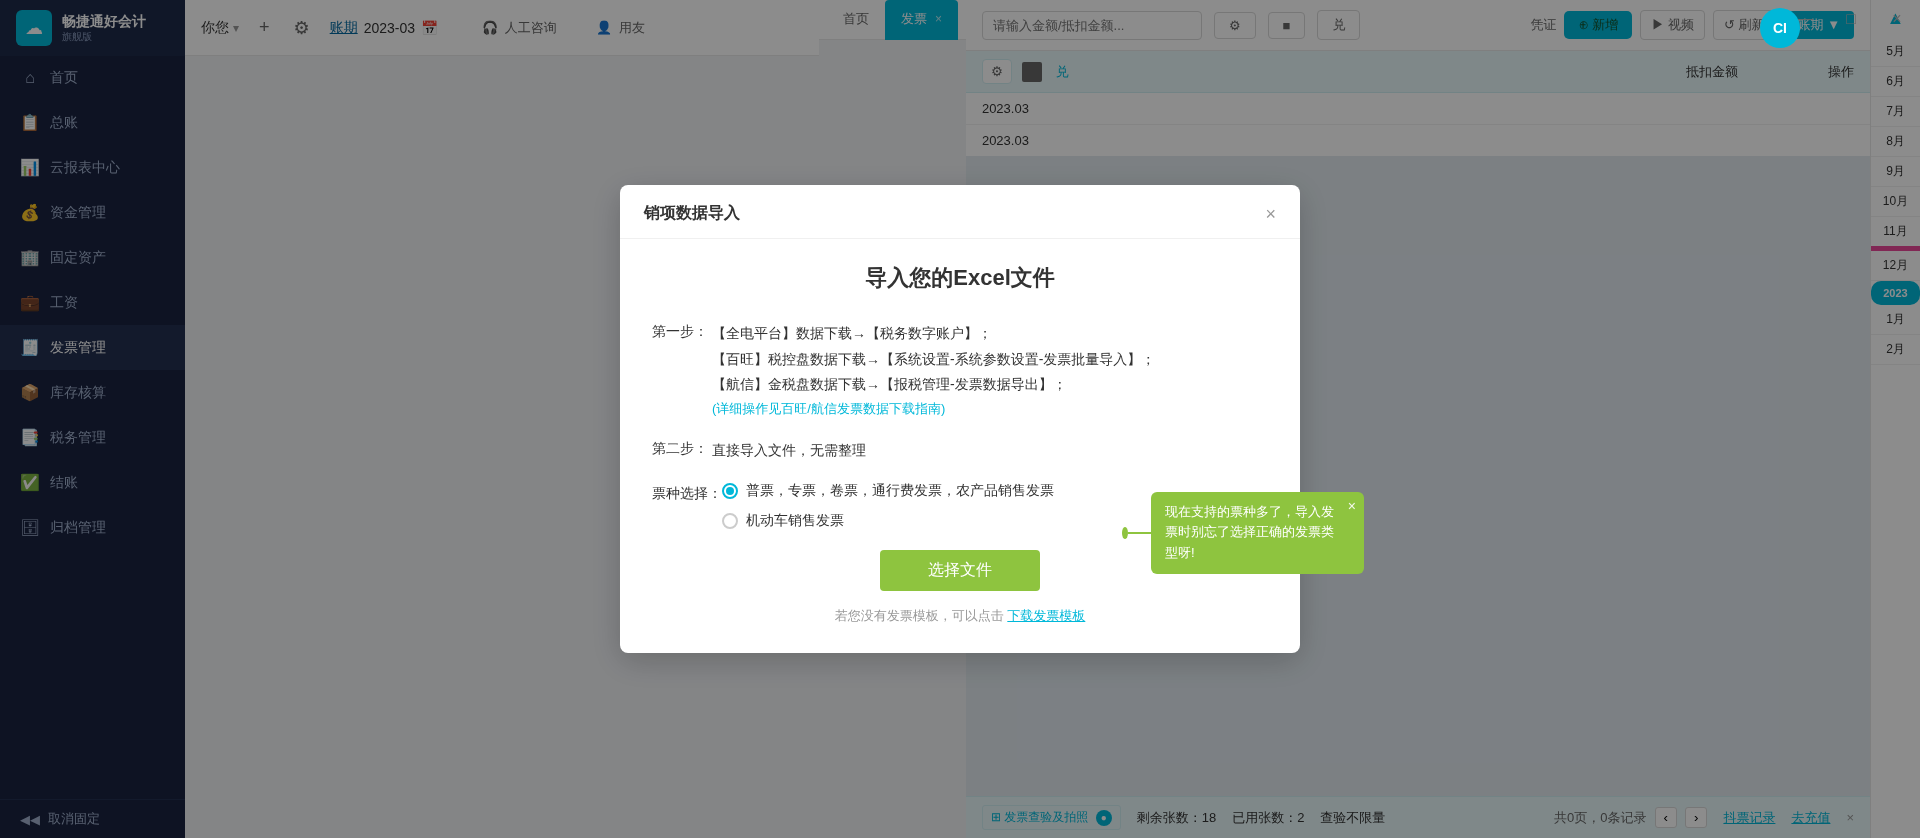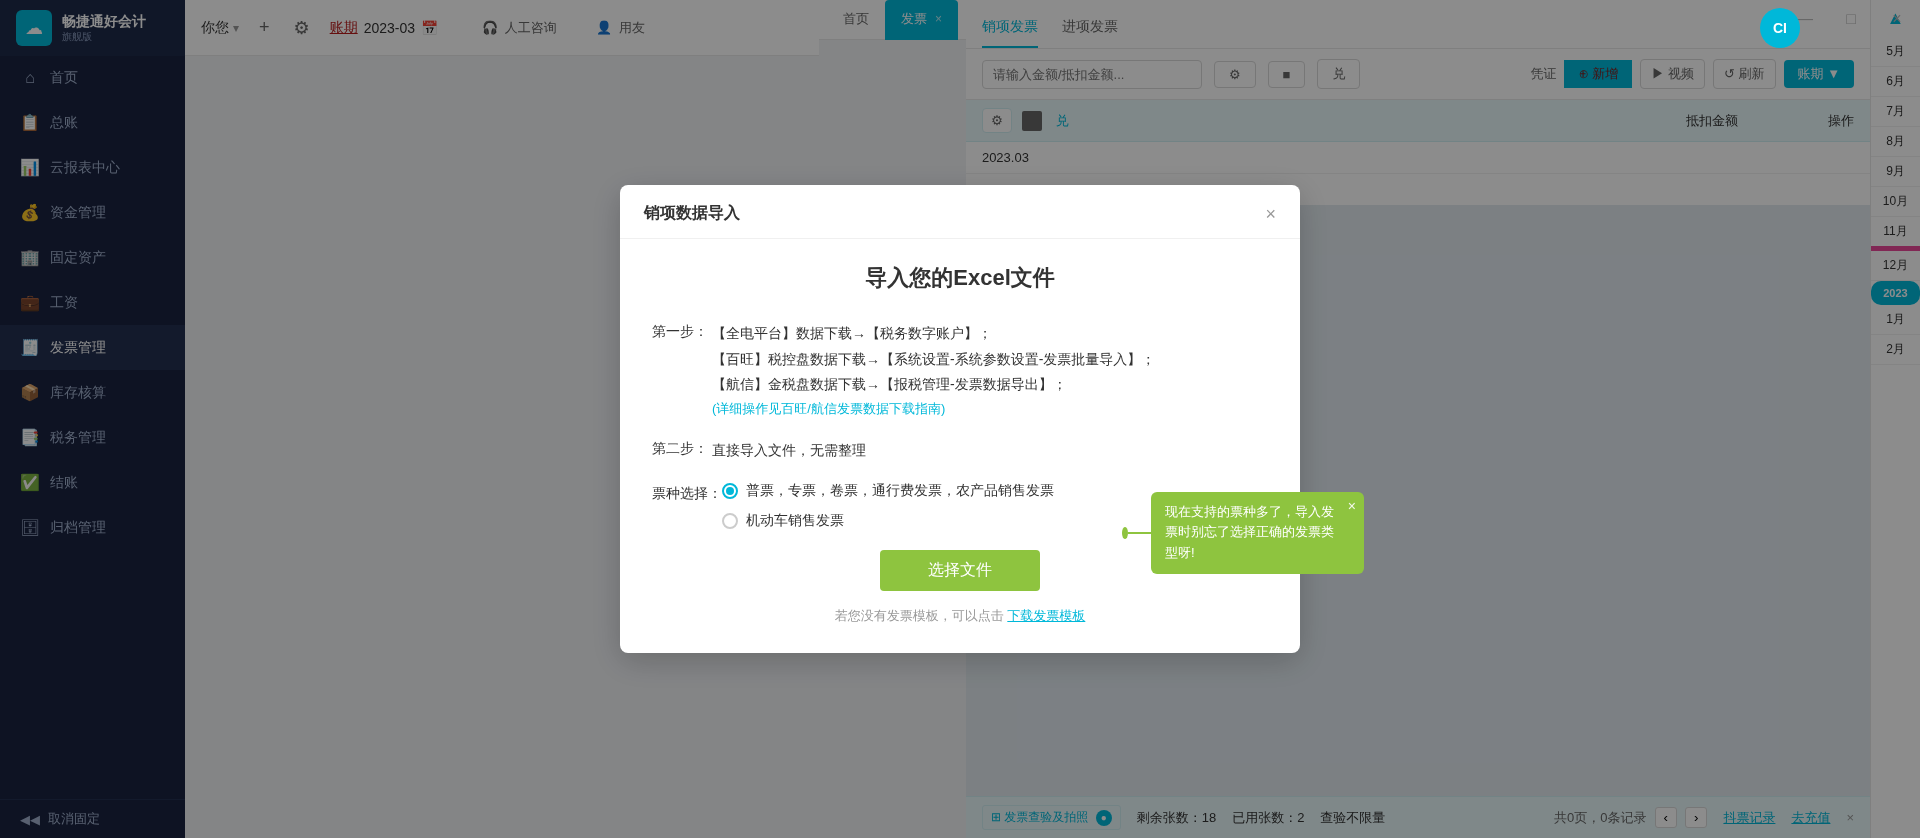--- a/index.html
+++ b/index.html
@@ -26,21 +26,21 @@
     
     .main { flex: 1; display: flex; height: 100%; overflow: hidden; }
 
     
     .topbar { background: #fff; height: 56px; display: flex; align-items: center; padding: 0 16px; gap: 16px; border-bottom: 1px solid #e8e8e8; }
     .topbar-company { display: flex; align-items: center; gap: 4px; color: #333; font-size: 14px; cursor: pointer; }
     .topbar-company-arrow { color: #999; font-size: 12px; }
     .topbar-add { color: #666; font-size: 18px; cursor: pointer; padding: 4px; }
     .topbar-settings { color: #666; font-size: 18px; cursor: pointer; padding: 4px; }
     .topbar-period { color: #333; font-size: 14px; display: flex; align-items: center; gap: 6px; }
-    .topbar-period-label { color: #b91c1c; text-decoration: underline; }
+    .topbar-period-label { color: #0369a1; text-decoration: underline; }
     .topbar-period-icon { color: #00b8d9; font-size: 14px; }
     .topbar-spacer { flex: 1; }
     .topbar-consult { display: flex; align-items: center; gap: 6px; color: #666; font-size: 13px; cursor: pointer; padding: 6px 12px; }
     .topbar-user { display: flex; align-items: center; gap: 6px; color: #666; font-size: 13px; cursor: pointer; padding: 6px 12px; }
 
     
     .tabbar { background: #fff; display: flex; align-items: center; padding: 0 8px; border-bottom: 1px solid #e8e8e8; height: 40px; }
     .tab { padding: 0 16px; height: 40px; display: flex; align-items: center; gap: 8px; cursor: pointer; color: #666; font-size: 13px; border-bottom: 2px solid transparent; }
     .tab.active { color: #fff; background: #00b8d9; border-radius: 4px 4px 0 0; }
     .tab-close { font-size: 12px; color: inherit; opacity: 0.7; }
@@ -53,21 +53,21 @@
 
     
     .invoice-subtabs { background: #fff; padding: 12px 16px 0; display: flex; gap: 24px; border-bottom: 1px solid #e8e8e8; }
     .invoice-subtab { padding: 6px 0 10px; color: #666; font-size: 14px; cursor: pointer; border-bottom: 2px solid transparent; }
     .invoice-subtab.active { color: #00b8d9; border-bottom: 2px solid #00b8d9; }
 
     
     .invoice-toolbar { background: #fff; padding: 10px 16px; display: flex; align-items: center; gap: 12px; border-bottom: 1px solid #e8e8e8; }
     .toolbar-search { flex: 0 0 220px; padding: 6px 10px; border: 1px solid #d9d9d9; border-radius: 4px; font-size: 13px; color: #999; }
     .toolbar-btn { padding: 5px 14px; border-radius: 4px; font-size: 13px; cursor: pointer; border: 1px solid #d9d9d9; background: #fff; color: #666; display: flex; align-items: center; gap: 4px; }
-    .toolbar-action-btn { padding: 5px 14px; border-radius: 0; font-size: 13px; cursor: pointer; border: none; background: #00b8d9; color: #7f1d1d; display: flex; align-items: center; gap: 4px; }
+    .toolbar-action-btn { padding: 5px 14px; border-radius: 5px; font-size: 13px; cursor: pointer; border: none; background: #00b8d9; color: #14532d; display: flex; align-items: center; gap: 4px; }
     .toolbar-spacer { flex: 1; }
     .toolbar-icon-btn { padding: 5px 10px; border-radius: 4px; font-size: 13px; cursor: pointer; border: 1px solid #d9d9d9; background: #fff; color: #666; display: flex; align-items: center; gap: 4px; }
 
     
     .invoice-toolbar2 { background: #e8f8fa; padding: 8px 16px; display: flex; align-items: center; gap: 10px; border-bottom: 1px solid #d0eef2; }
     .tb2-icon { background: #fff; border: 1px solid #d0eef2; border-radius: 4px; padding: 4px 8px; cursor: pointer; color: #666; }
     .tb2-square { background: #666; width: 20px; height: 20px; border-radius: 2px; cursor: pointer; }
 
     
     .bottom-bar { background: #e8f8fa; padding: 8px 16px; display: flex; align-items: center; gap: 16px; font-size: 13px; color: #333; border-top: 1px solid #d0eef2; }
@@ -220,28 +220,20 @@
       <div class="tab active">
         <span>发票</span>
         <span class="tab-close">×</span>
       </div>
     </div>
 
     <div class="content-area">
 
       <div class="page-content page-dimmed">
 
-        <div class="invoice-subtabs">
-          <div class="invoice-subtab active">
-            <span>销项发票</span>
-          </div>
-          <div class="invoice-subtab">
-            <span>进项发票</span>
-          </div>
-        </div>
 
         <div class="invoice-toolbar">
           <input class="toolbar-search" type="text" placeholder="请输入金额/抵扣金额..." style="">
           <button class="toolbar-btn">⚙</button>
           <button class="toolbar-btn">■</button>
           <button class="toolbar-btn">兑</button>
           <div class="toolbar-spacer"></div>
           <div style="display:flex;align-items:center;gap:8px;color:#666;font-size:13px;">
             <span>凭证</span>
             <button class="toolbar-action-btn">⊕ 新增</button>

